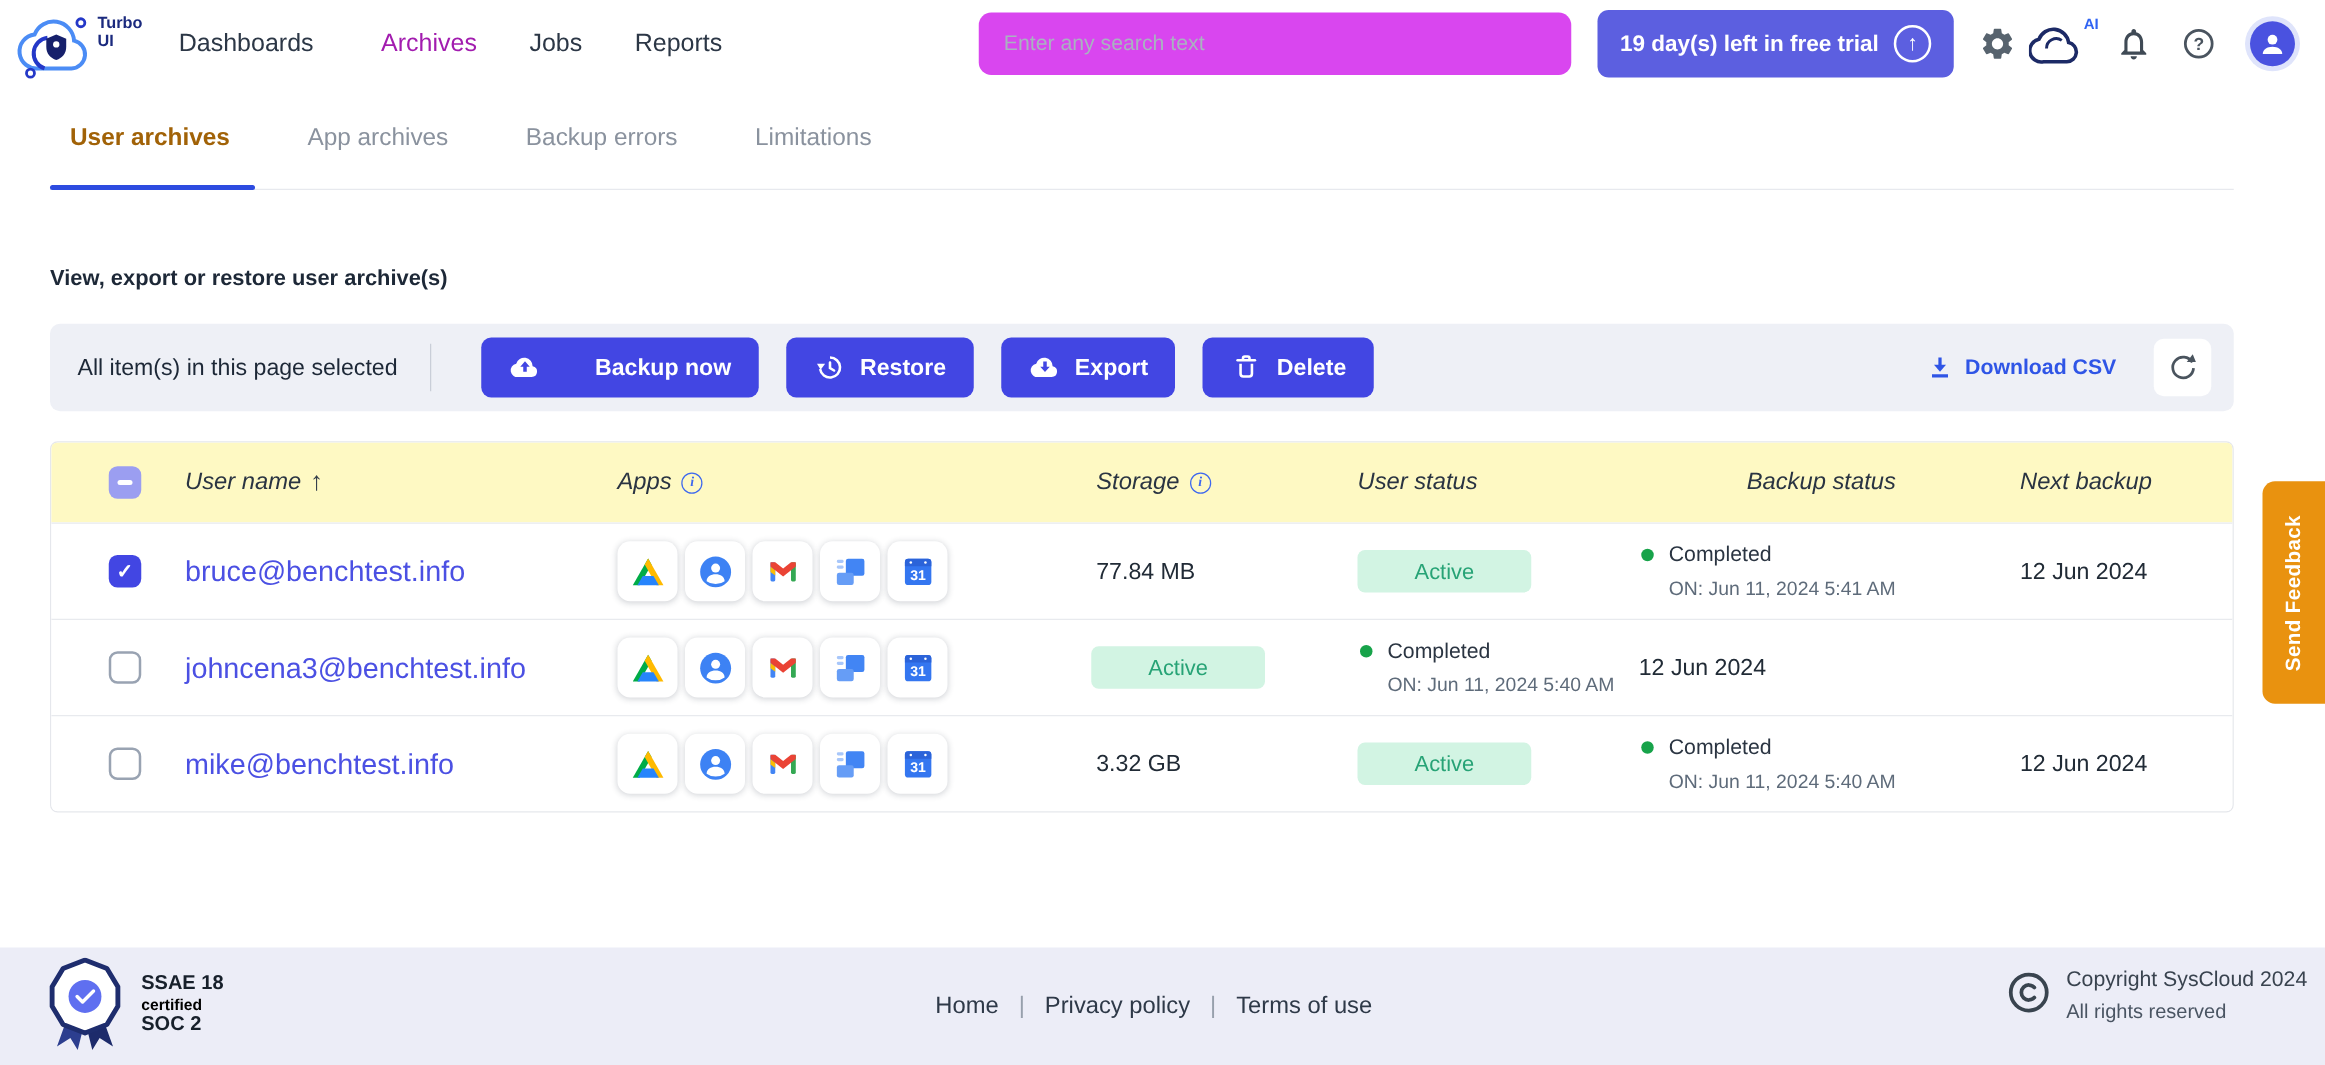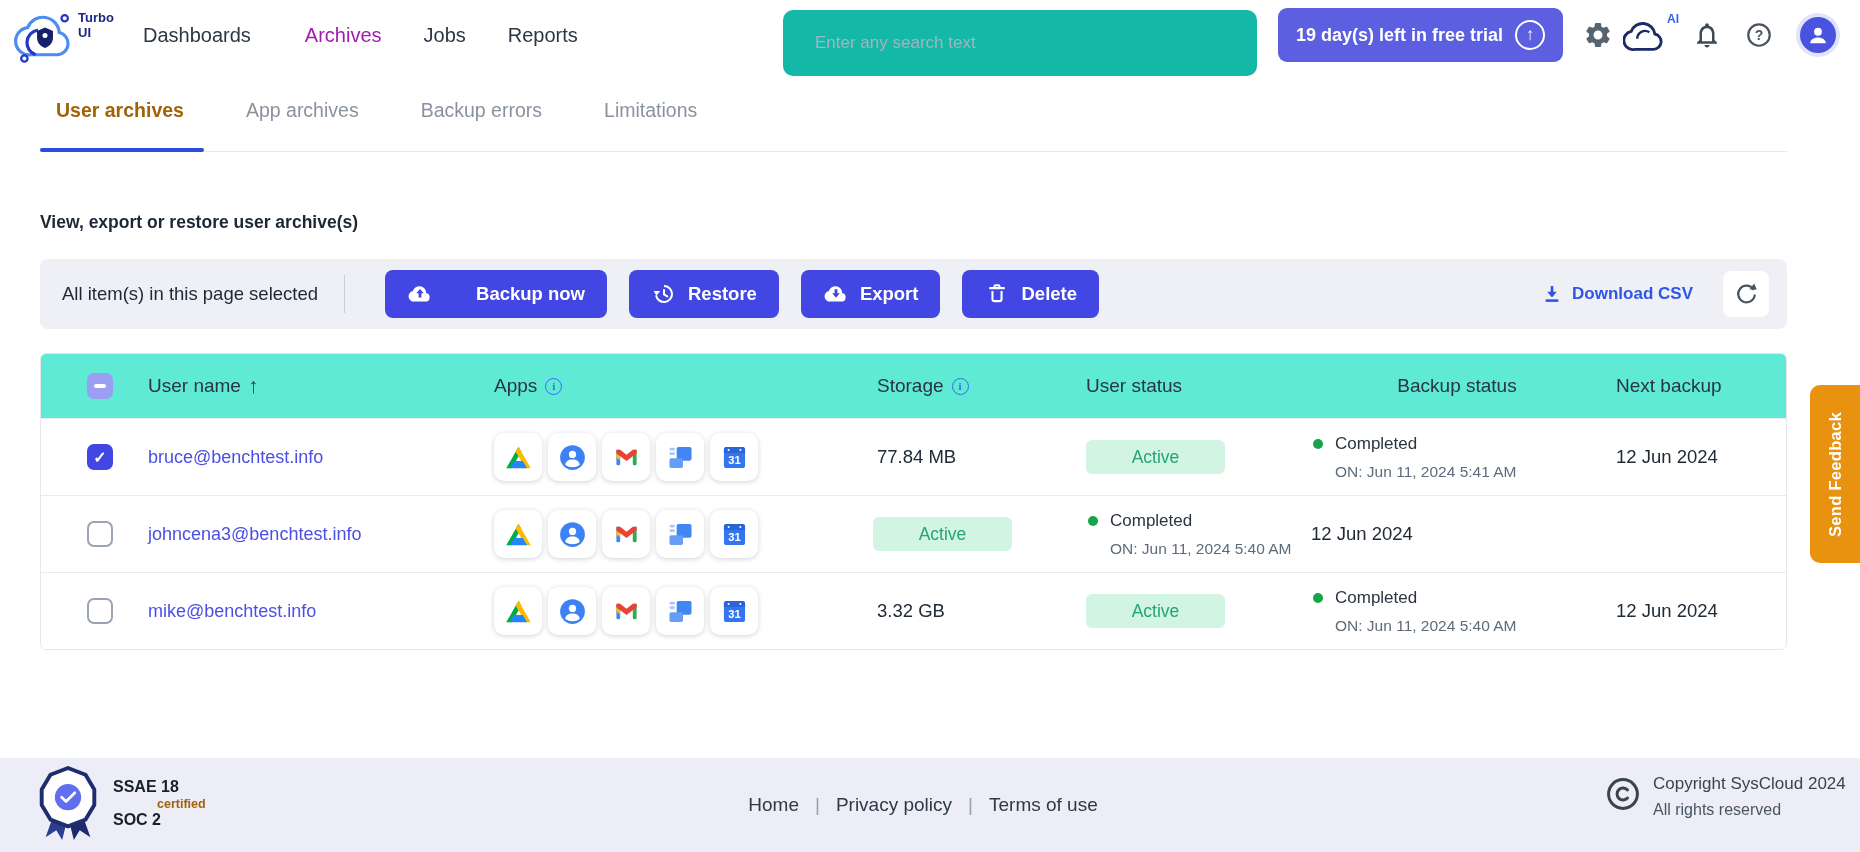--- a/index.html
+++ b/index.html
@@ -8,22 +8,22 @@
           font-family:"Liberation Sans", sans-serif; color:#1f2b3a; }
 
   
   .header { position:absolute; top:0; left:0; width:100%; height:70px; background:#fff; z-index:6; }
   .logo { position:absolute; left:12px; top:4px; width:110px; height:64px; cursor:pointer; }
   .logo svg { position:absolute; left:0; top:2px; width:66px; height:60px; }
   .logo-text { position:absolute; left:66px; top:6px; font-size:13px; font-weight:bold; color:#1b2a7e; }
   .nav { position:absolute; left:143px; top:0; height:70px; display:flex; align-items:center; gap:42px; }
   .nav-item { font-size:20px; color:#2c3746; cursor:pointer; }
   .nav-item.active { color:#a21caf;margin-left:12px; }
-  .search { position:absolute; left:783px; top:10px; width:474px; height:66px; background:#14b8a6;
-            border:none; border-radius:10px; padding:0 32px; font-size:17px; color:#35404d; outline:none;
+  .search { position:absolute; left:783px; top:10px; width:474px; height:50px; background:#d946ef;
+            border:none; border-radius:10px; padding:0 20px; font-size:17px; color:#35404d; outline:none;
             font-family:"Liberation Sans", sans-serif; }
   .search::placeholder { color:#a9b2c0; }
   .trial-btn { position:absolute; left:1278px; top:8px; width:285px; height:54px; background:#5c5fe0;
                border:none; border-radius:9px; color:#fff; font-size:18px; font-weight:bold;
                display:flex; align-items:center; justify-content:center; gap:12px; cursor:pointer;
                font-family:"Liberation Sans", sans-serif; }
   .trial-arrow { width:30px; height:30px; border:2px solid #fff; border-radius:50%; display:flex;
                  align-items:center; justify-content:center; font-size:17px; font-weight:bold; }
   .hicon { position:absolute; top:20px; width:30px; height:30px; cursor:pointer; }
   .hicon svg { width:100%; height:100%; }
@@ -63,42 +63,42 @@
   .csv-link { display:flex; align-items:center; gap:8px; color:#2f55e6; font-size:17px;
               font-weight:bold; cursor:pointer; }
   .csv-link svg { width:24px; height:24px; }
   .refresh-box { width:46px; height:46px; background:#fff; border-radius:8px; margin-left:30px;
                  display:flex; align-items:center; justify-content:center; cursor:pointer; color:#4a545e; }
   .refresh-box svg { width:25px; height:25px; }
 
   
   .table { margin:24px 73px 0 40px; border:1px solid #e5e7ec; border-radius:6px; overflow:hidden; }
   .tgrid { display:grid; grid-template-columns:90px 350px 377px 213px 225px 305px 1fr; }
-  .thead { background:#5eead4; height:64px; }
+  .thead { background:#fef9c3; height:64px;font-style:italic; }
   .trow { background:#fff; height:77px; border-top:1px solid #e8eaee; }
   .cell { display:flex; align-items:center; }
   .c1 { padding-left:46px; }
   .c2 { padding-left:17px; }
   .c3 { padding-left:13px; }
   .c4 { padding-left:19px; }
   .c5 { padding-left:15px; }
   .c6 { padding-left:17px; }
   .c7 { padding-left:15px; }
   .th-label { font-size:19px; color:#2a3442; }
   .sort-arrow { font-size:21px; color:#333e4a; margin-left:7px; cursor:pointer; }
   .info-i { width:17px; height:17px; border:1.5px solid #3e68ee; border-radius:50%; color:#3e68ee;
             font-size:11px; font-weight:bold; display:inline-flex; align-items:center; justify-content:center;
             margin-left:8px; cursor:pointer; font-family:"Liberation Serif", serif; }
   .cb { width:26px; height:26px; border-radius:7px; display:flex; align-items:center; justify-content:center;
         cursor:pointer; }
   .cb.indeterminate { background:#9b9ef1; }
   .cb.indeterminate .dash { width:12px; height:3.5px; background:#fff; border-radius:2px; }
   .cb.checked { background:#4246e3; color:#fff; font-size:16px; font-weight:bold; }
   .cb.unchecked { background:#fff; border:2px solid #99a3b2; }
-  .email { font-size:18px; color:#4b50e3; cursor:pointer; text-decoration:none; }
+  .email { font-size:23px; color:#4b50e3; cursor:pointer; text-decoration:none; }
   .apps { gap:6px; }
   .chip { width:48px; height:48px; background:#fff; border-radius:10px; display:flex; align-items:center;
           justify-content:center; box-shadow:0 1px 5px rgba(40,50,70,.22); }
   .chip svg { width:27px; height:27px; }
   .val { font-size:18.5px; color:#212b36; }
   .badge { width:139px; height:34px; background:#d2f4e3; border-radius:6px; display:flex;
            align-items:center; justify-content:center; font-size:17.5px; color:#27a376; }
   .c6 { flex-direction:column; align-items:flex-start; justify-content:center; }
   .bs-line { display:flex; align-items:center; gap:12px; font-size:17px; color:#2b3542; }
   .dot { width:10px; height:10px; border-radius:50%; background:#17a34a; }
@@ -110,21 +110,21 @@
               cursor:pointer; z-index:8; }
   .feedback span { transform:rotate(-90deg); white-space:nowrap; color:#fff; font-size:16.5px;
                    font-weight:bold; letter-spacing:.3px; }
 
   
   .footer { position:absolute; bottom:0; left:0; width:100%; height:94px; background:#ecedf7; }
   .badge-wrap { position:absolute; left:36px; top:8px; display:flex; align-items:center; gap:13px; }
   .badge-wrap svg { width:64px; height:76px; }
   .badge-text { line-height:1.18; }
   .bt1 { font-size:16px; font-weight:bold; color:#17202b; }
-  .bt2 { font-size:12.5px; font-weight:bold; color:#a16207;margin-left:44px; }
+  .bt2 { font-size:12.5px; font-weight:bold; color:#000000; }
   .bt3 { font-size:16px; font-weight:bold; color:#17202b; }
   .foot-links { position:absolute; left:50%; top:36px; transform:translateX(-52%); display:flex;
                 align-items:flex-end; gap:16px; font-size:19px; color:#2e3948; }
   .foot-link { cursor:pointer; }
   .foot-sep { color:#97a0ac; }
   .copyright { position:absolute; left:1605px; top:16px; display:flex; gap:12px; }
   .copyright svg { width:36px; height:36px; margin-top:2px; }
   .cr1 { font-size:17px; color:#39434f; }
   .cr2 { font-size:16px; color:#4a5563; margin-top:7px; }
 </style>

